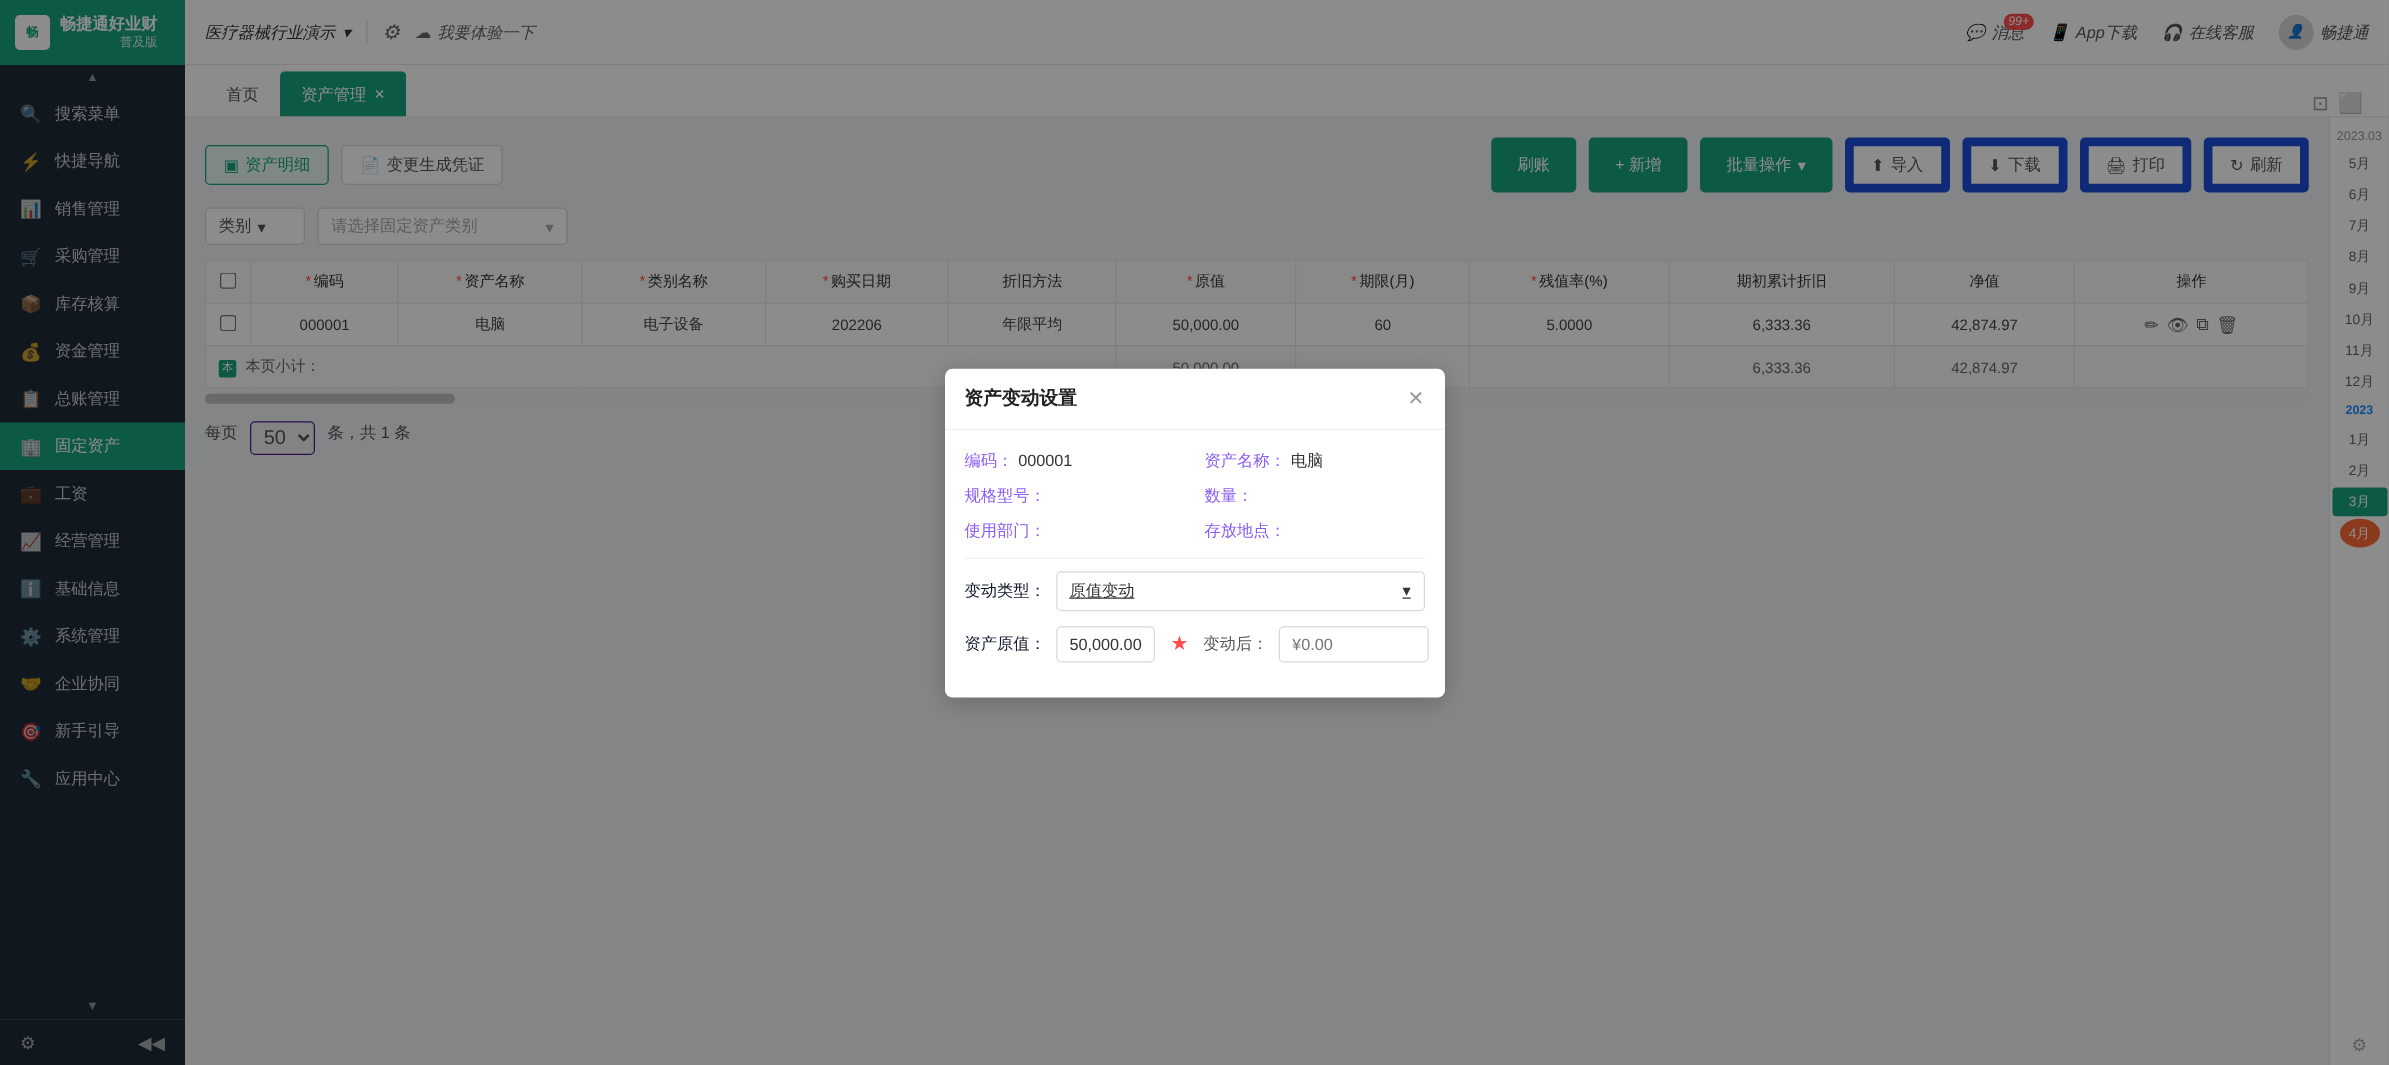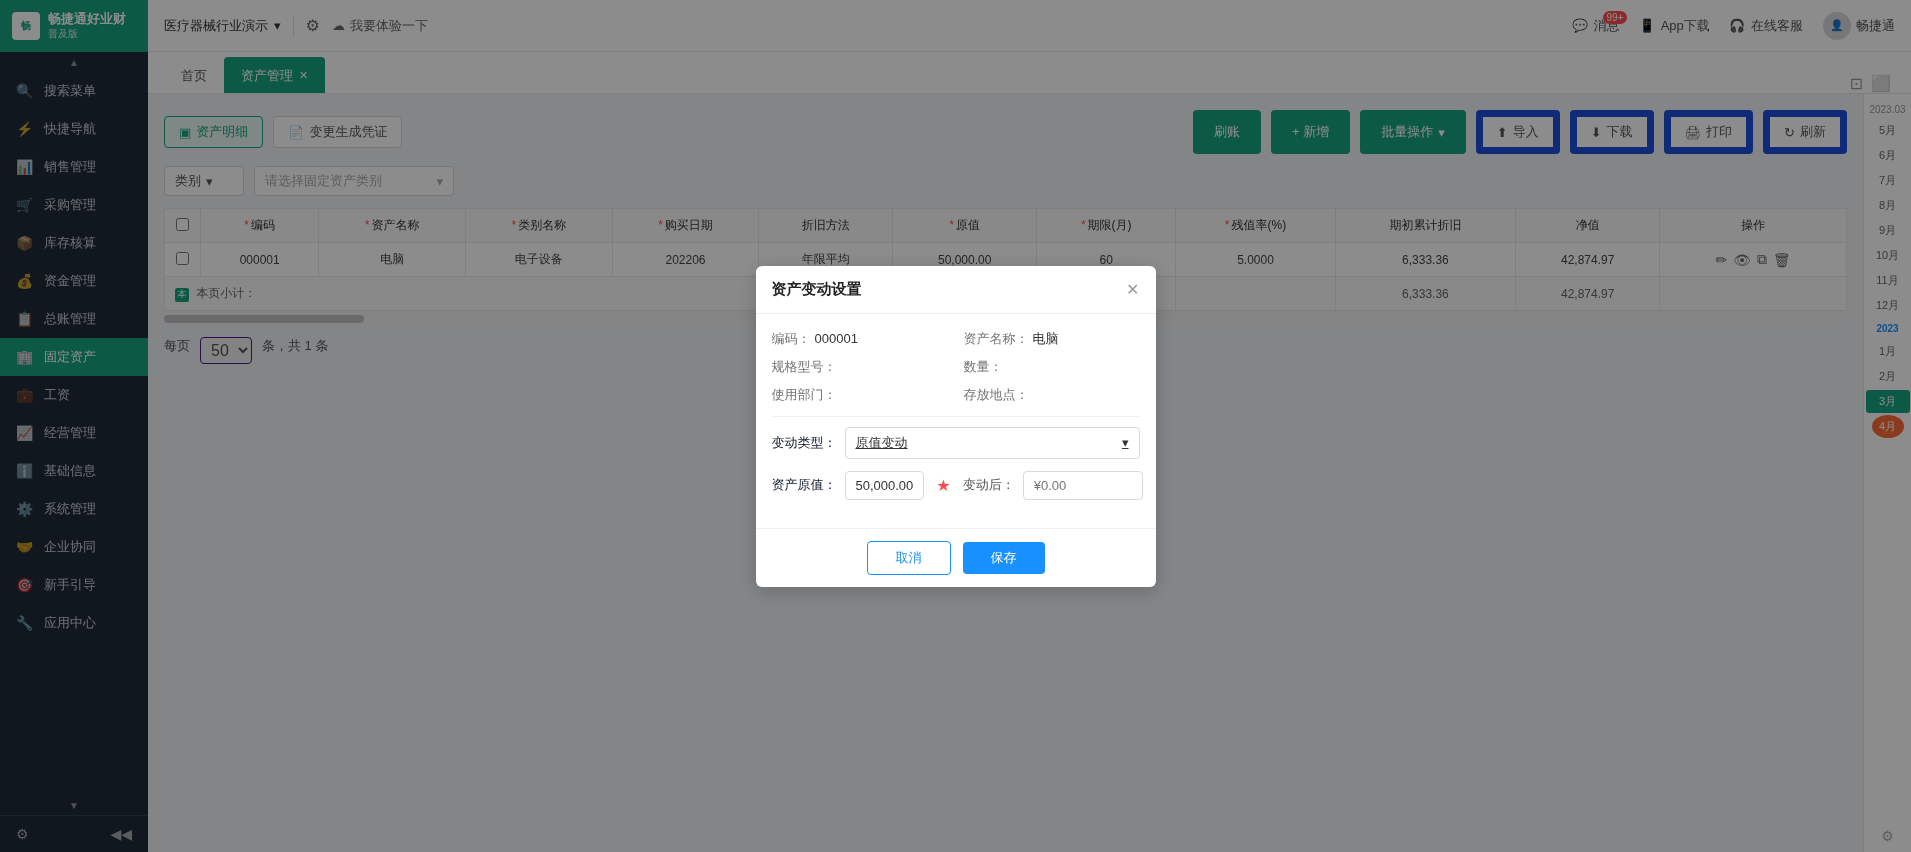--- a/index.html
+++ b/index.html
@@ -33,20 +33,21 @@
       display: flex;
       align-items: center;
       justify-content: center;
       font-size: 10px;
       color: #17a37e;
       font-weight: bold;
     }
     .sidebar-title-wrap {
       display: flex;
       flex-direction: column;
+      align-items: flex-end;
     }
     .sidebar-title {
       font-size: 13px;
       font-weight: bold;
       color: #fff;
       line-height: 1.2;
     }
     .sidebar-subtitle {
       font-size: 10px;
       color: rgba(255,255,255,0.8);
@@ -108,20 +109,21 @@
 
     
     .topbar {
       height: 52px;
       background: #fff;
       display: flex;
       align-items: center;
       padding: 0 16px;
       border-bottom: 1px solid #e8e8e8;
       gap: 12px;
+      font-style: italic;
     }
     .topbar-company {
       display: flex;
       align-items: center;
       gap: 6px;
       font-size: 13px;
       color: #333;
       cursor: pointer;
     }
     .topbar-divider {
@@ -453,21 +455,21 @@
       gap: 10px 16px;
       margin-bottom: 12px;
     }
     .modal-info-item {
       display: flex;
       align-items: center;
       gap: 4px;
       font-size: 13px;
       color: #333;
     }
-    .modal-info-label { color: #737373; }
+    .modal-info-label { color: #8b5cf6; }
     .modal-divider {
       height: 1px;
       background: #f0f0f0;
       margin: 10px 0;
     }
     .modal-field-row {
       display: flex;
       align-items: center;
       gap: 8px;
       margin-bottom: 12px;
@@ -849,18 +851,14 @@
       <div class="modal-field-row">
         <span class="modal-field-label">资产原值：</span>
         <div class="modal-input modal-input-value">
           <span>50,000.00</span>
         </div>
         <span style="color:#ff4d4f;margin:0 4px;">★</span>
         <span style="font-size:13px;color:#555;white-space:nowrap;">变动后：</span>
         <input type="text" class="modal-input" style="max-width: 120px;" placeholder="¥0.00">
       </div>
     </div>
-    <div class="modal-footer">
-      <button class="modal-cancel-btn">取消</button>
-      <button class="modal-save-btn">保存</button>
-    </div>
   </div>
 </div>
 
 </body></html>

